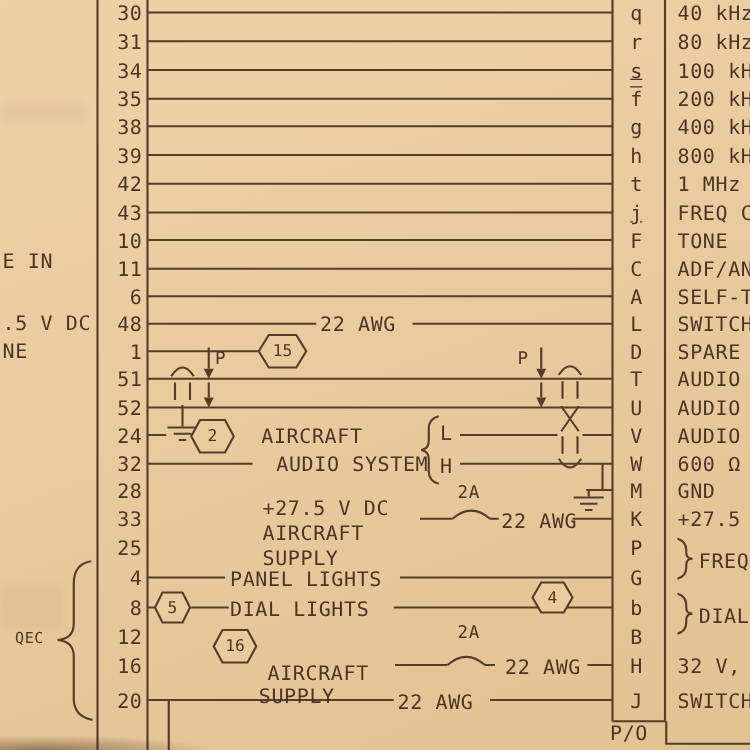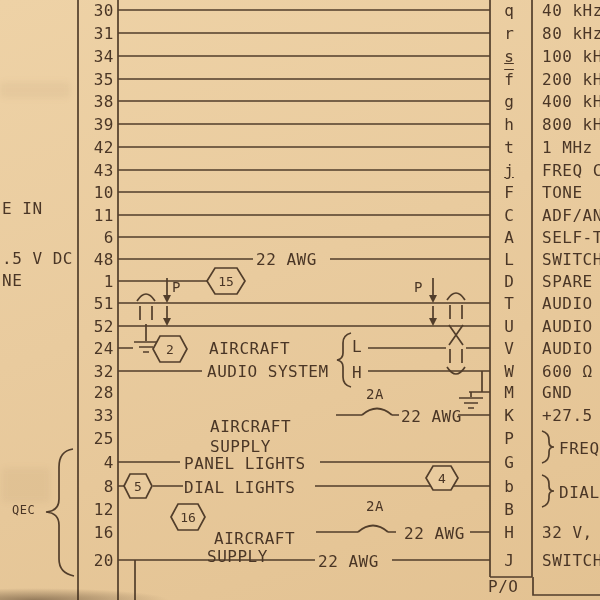--- a/index.html
+++ b/index.html
@@ -225,24 +225,25 @@
   <span class="t" style="left:404px;top:524px">22 AWG</span>
   <span class="t" style="left:318px;top:552px">22 AWG</span>
 
   <span class="t small" style="left:366px;top:386px">2A</span>
   <span class="t small" style="left:366px;top:498px">2A</span>
 
   <span class="t small" style="left:172px;top:279px">P</span>
   <span class="t small" style="left:414px;top:279px">P</span>
 
   <span class="t" style="left:209px;top:339px">AIRCRAFT</span>
-  <span class="t" style="left:207px;top:362px">AUDIO SYSTEM</span>
+  <span class="t" style="left:221px;top:362px">AUDIO SYSTEM</span>
   <span class="t" style="left:352px;top:337px">L</span>
   <span class="t" style="left:352px;top:363px">H</span>
 
+  <span class="t" style="left:210px;top:397px">+27.5 V DC</span>
   <span class="t" style="left:210px;top:417px">AIRCRAFT</span>
   <span class="t" style="left:210px;top:437px">SUPPLY</span>
 
   <span class="t" style="left:184px;top:454px">PANEL LIGHTS</span>
   <span class="t" style="left:184px;top:478px">DIAL LIGHTS</span>
 
   <span class="t" style="left:214px;top:529px">AIRCRAFT</span>
   <span class="t" style="left:207px;top:547px">SUPPLY</span>
 
   <span class="t" style="left:488px;top:577px">P/O</span>

